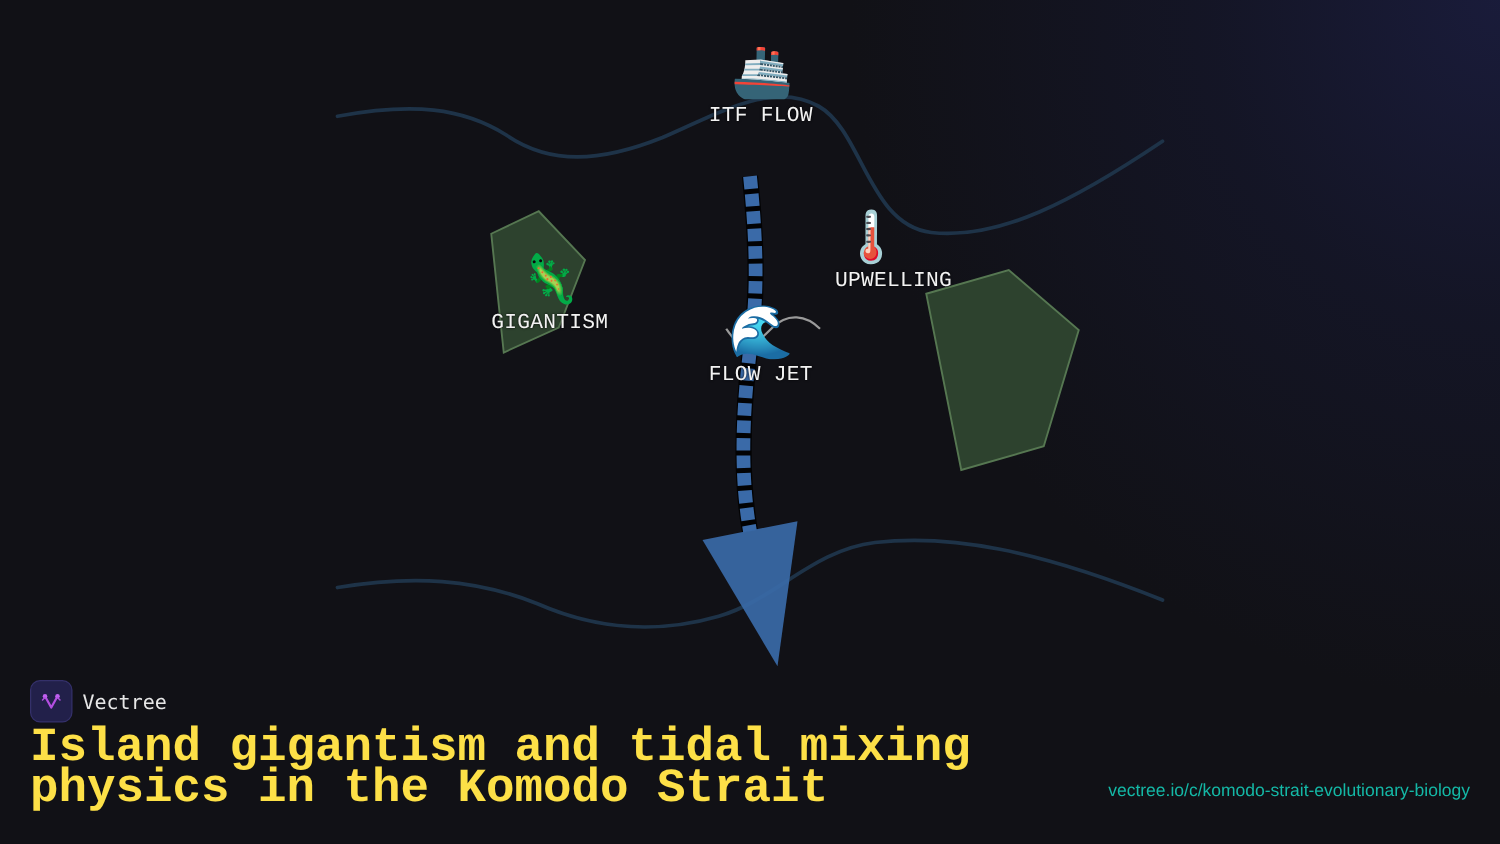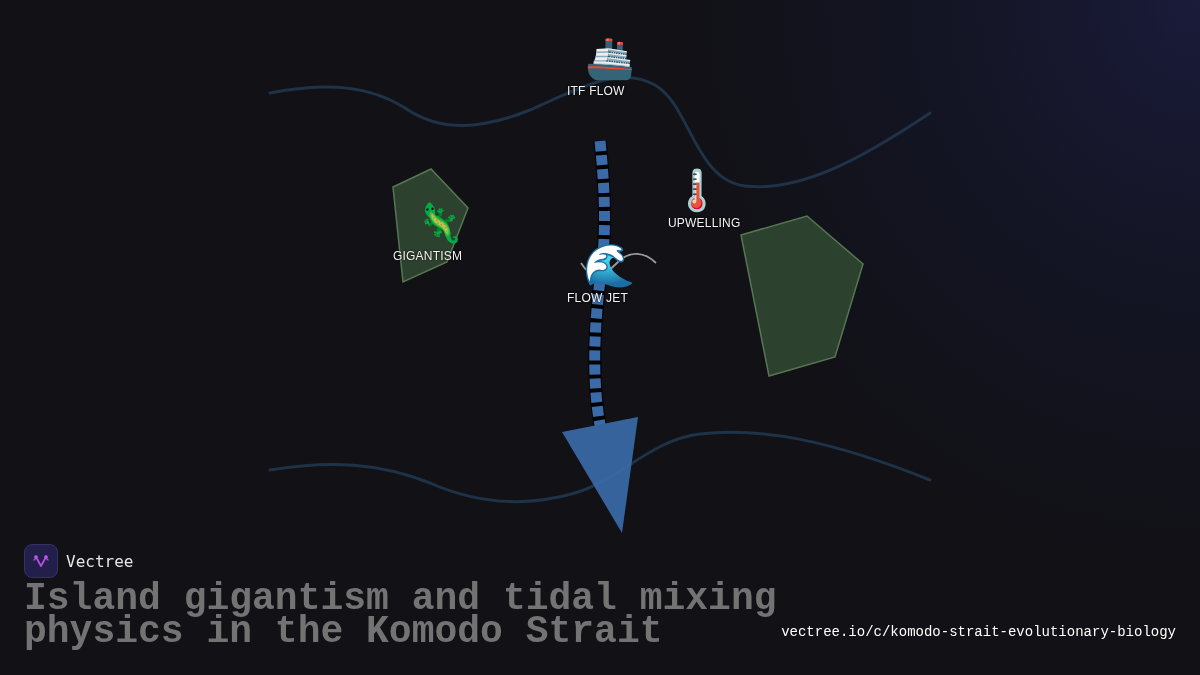--- a/index.html
+++ b/index.html
@@ -8,50 +8,50 @@
       background: #111116;
       font-family: "DejaVu Sans Mono", "Liberation Mono", monospace;
     }
     .bg-glow {
       position: absolute; inset: 0;
       background: radial-gradient(ellipse 520px 560px at 1200px 0px, rgba(26,28,60,0.95) 0%, rgba(22,24,48,0.6) 45%, rgba(17,17,22,0) 100%);
       pointer-events: none;
     }
     svg.scene { position: absolute; left: 0; top: 0; }
     .label {
-      position: absolute; color: #f2f2f2; font-size: 12px;
-      font-family: Liberation Sans, sans-serif; letter-spacing: 0.2px;
+      position: absolute; color: #f2f2f2; font-size: 17px;
+      font-family: Liberation Mono, monospace; letter-spacing: 0.2px;
       white-space: nowrap; text-shadow: 0 0 2px #000;
     }
     .emoji {
       position: absolute; font-size: 40px; line-height: 1;
       font-family: "DejaVu Sans", sans-serif;
     }
     .brand {
       position: absolute; left: 24px; top: 544px; display: flex; align-items: center; gap: 8px;
     }
     .brand-logo {
       width: 32px; height: 32px; border-radius: 8px;
       background: #22204a; border: 1px solid #34306a;
       display: flex; align-items: center; justify-content: center;
     }
     .brand-name {
       color: #e6e6e6; font-size: 16px; font-weight: normal;
       font-family: "DejaVu Sans Mono", monospace;
     }
     .title {
       position: absolute; left: 24px; top: 582px; margin: 0;
-      color: #737373; font-size: 38px; font-weight: bold; line-height: 33px;
+      color: #fde047; font-size: 38px; font-weight: bold; line-height: 33px;
       font-family: "Liberation Mono", "DejaVu Sans Mono", monospace;
       letter-spacing: 0px;
     }
     .url {
       position: absolute; right: 24px; top: 624px;
-      color: #ffffff; font-size: 14px;
-      font-family: Liberation Mono, monospace;
+      color: #14b8a6; font-size: 14px;
+      font-family: Liberation Sans, sans-serif;
     }
   </style>
 </head>
 <body>
 
 <div class="bg-glow"></div>
 
 <svg class="scene" width="1200" height="675" viewBox="0 0 1200 675">
 
   <path d="M270,93 C330,82 370,86 405,108 C440,132 480,130 530,110 C580,88 620,65 655,85 C690,105 695,180 745,186 C800,192 860,160 930,113" fill="none" stroke="#1e3348" stroke-width="3" stroke-linecap="round"></path>

